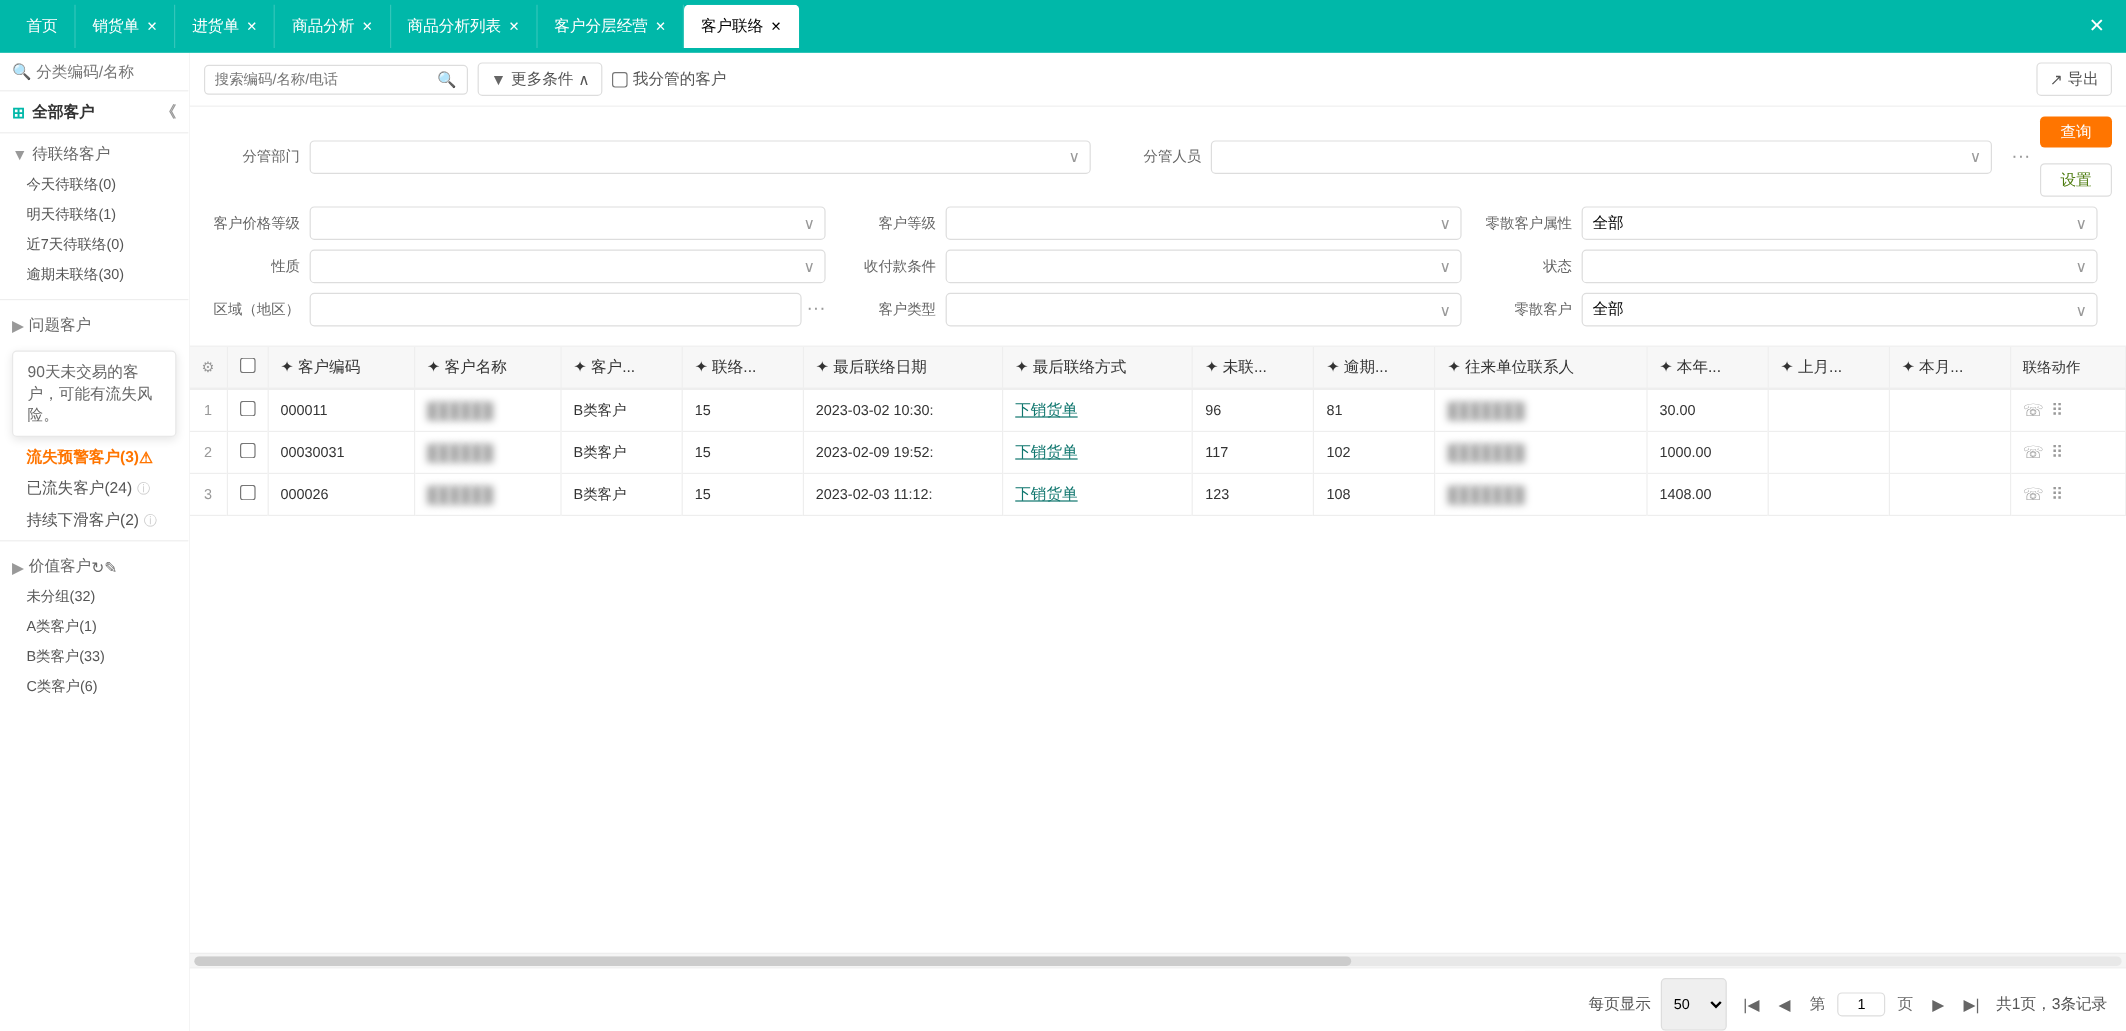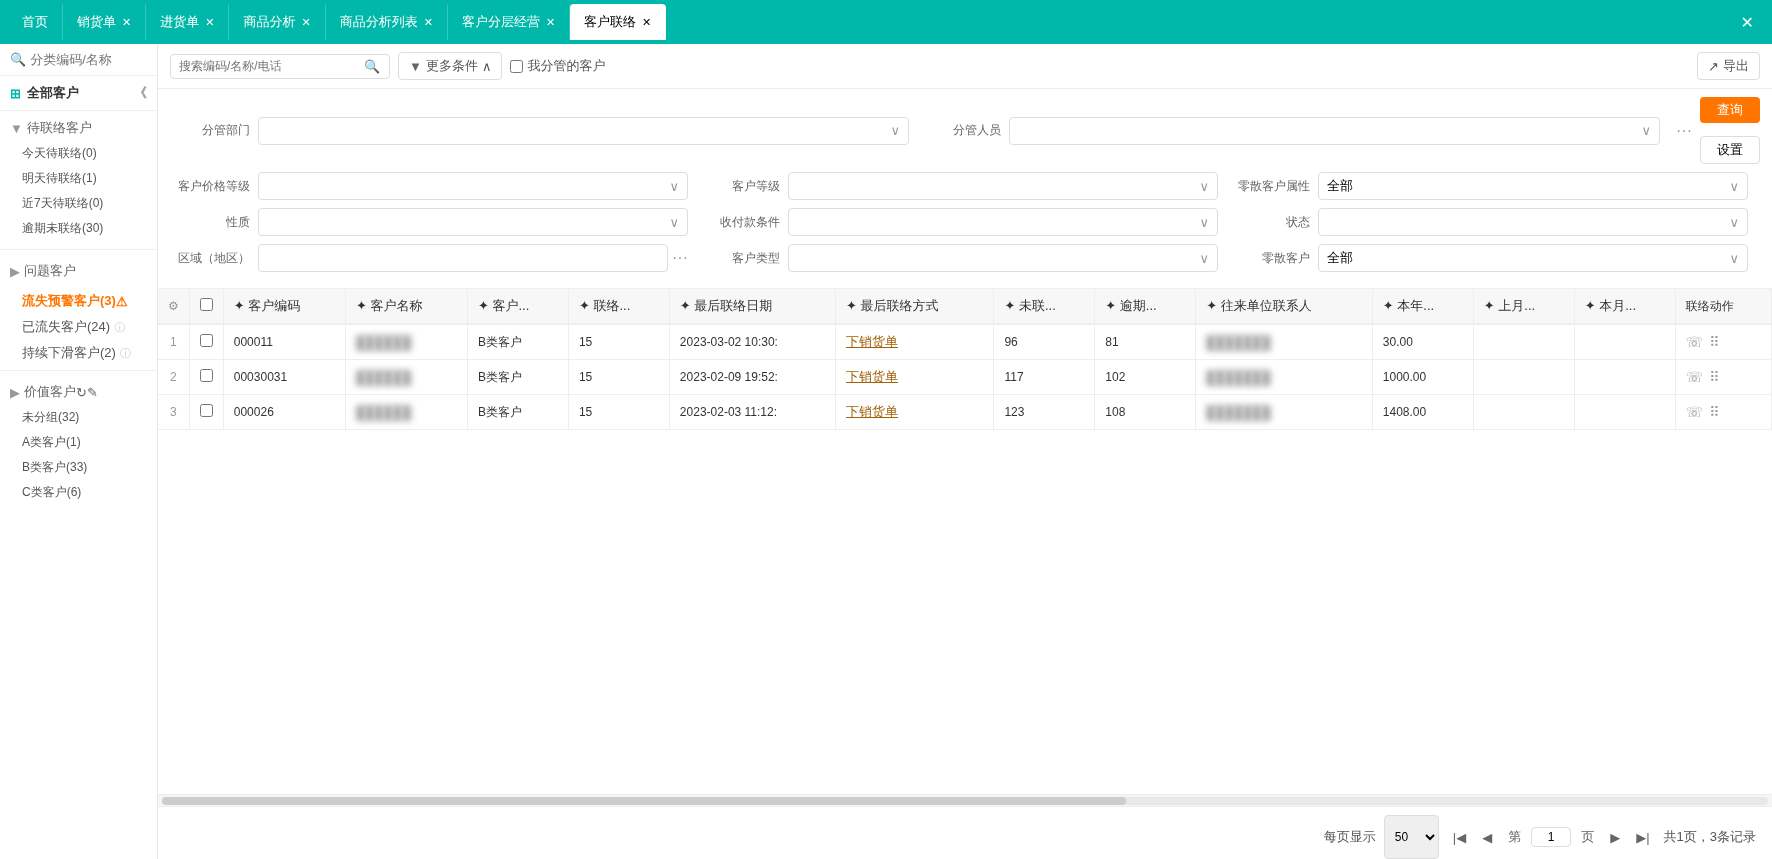--- a/index.html
+++ b/index.html
@@ -165,21 +165,21 @@
 
     .action-buttons {
       display: flex; flex-direction: column; margin-left: 8px; gap: 13px; justify-content: flex-end;
     }
     .btn-query {
       background: #ff7500; color: #fff; border: none;
       border-radius: 4px; padding: 4px 16px; cursor: pointer;
       font-size: 13px;
     }
     .btn-settings {
-      background: #fff; color: #000000; border: 1px solid #ddd;
+      background: #fff; color: #4d7c0f; border: 1px solid #ddd;
       border-radius: 4px; padding: 4px 16px; cursor: pointer;
       font-size: 13px;
     }
 
     
     .table-container {
       flex: 1; overflow: auto; position: relative;
     }
     table {
       width: 100%; border-collapse: collapse;
@@ -192,21 +192,21 @@
       padding: 8px 10px; text-align: left;
       font-weight: normal; color: #333;
       font-size: 12px; white-space: nowrap;
       border-right: 1px solid #eee; border-bottom: 1px solid #ddd;
     }
     tbody tr { border-bottom: 1px solid #eee; }
     tbody td {
       padding: 8px 10px; font-size: 12px; color: #333;
       border-right: 1px solid #eee; white-space: nowrap;
     }
-    .link-text { color: #a16207; text-decoration: underline; cursor: pointer; }
+    .link-text { color: #0f766e; text-decoration: underline; cursor: pointer; }
     .blurred { color: transparent; text-shadow: 0 0 6px #aaa; user-select: none; }
 
     .action-icons { display: flex; gap: 6px; align-items: center; }
     .action-icon { color: #999; cursor: pointer; font-size: 14px; }
 
     
     .pagination {
       display: flex; align-items: center; justify-content: flex-end;
       padding: 8px 16px; border-top: 1px solid #eee;
       font-size: 12px; color: #555; gap: 8px;
@@ -304,20 +304,23 @@
 
     <div class="sidebar-divider"></div>
 
     <div class="sidebar-group">
       <div class="sidebar-group-header">
         <span class="arrow">▶</span>
         <span>问题客户</span>
       </div>
     </div>
 
+    <div class="tooltip-box">
+      <span>90天未交易的客户，可能有流失风险。</span>
+    </div>
 
     <div class="sidebar-item active">
       <span>流失预警客户(3)</span>
       <span class="tag-orange"> ⚠</span>
     </div>
     <div class="sidebar-item">
       <span>已流失客户(24)</span>
       <span class="edit-icon"> ⓘ</span>
     </div>
     <div class="sidebar-item">

